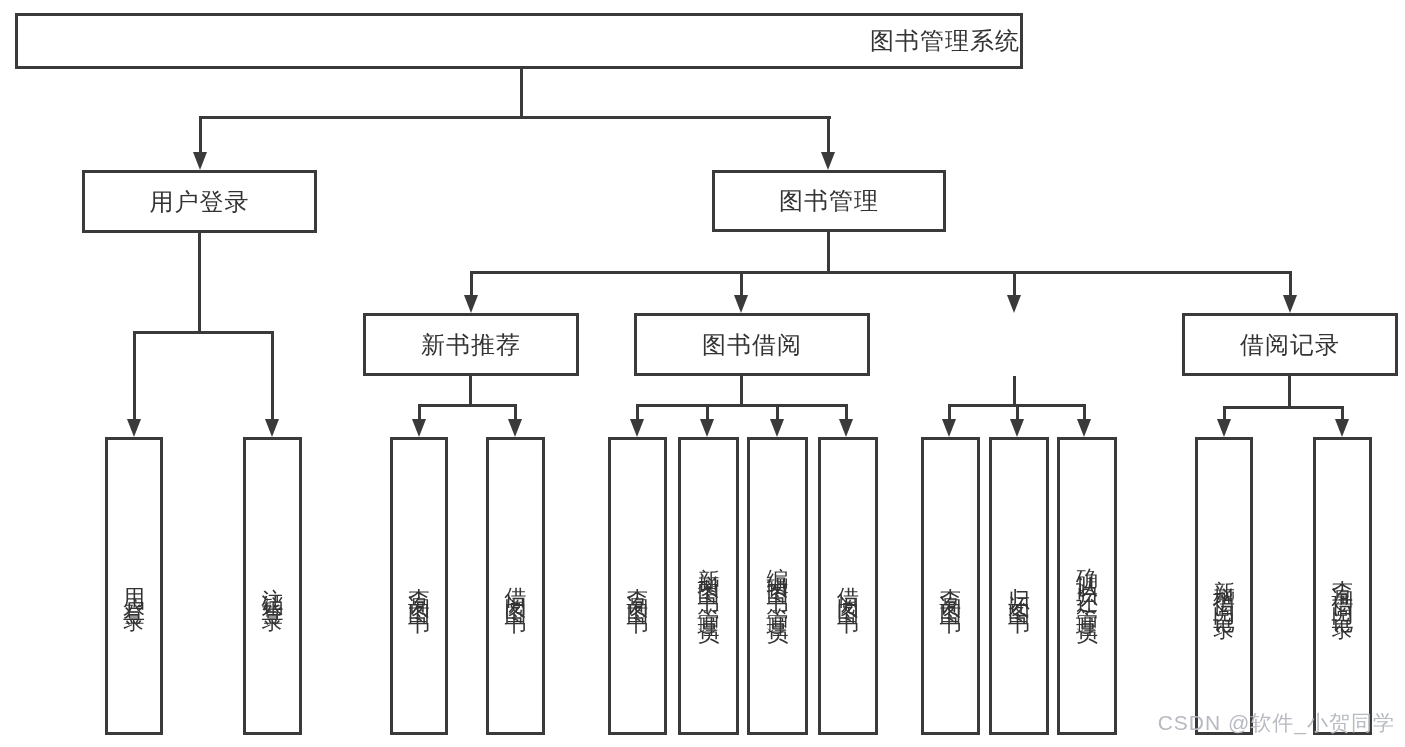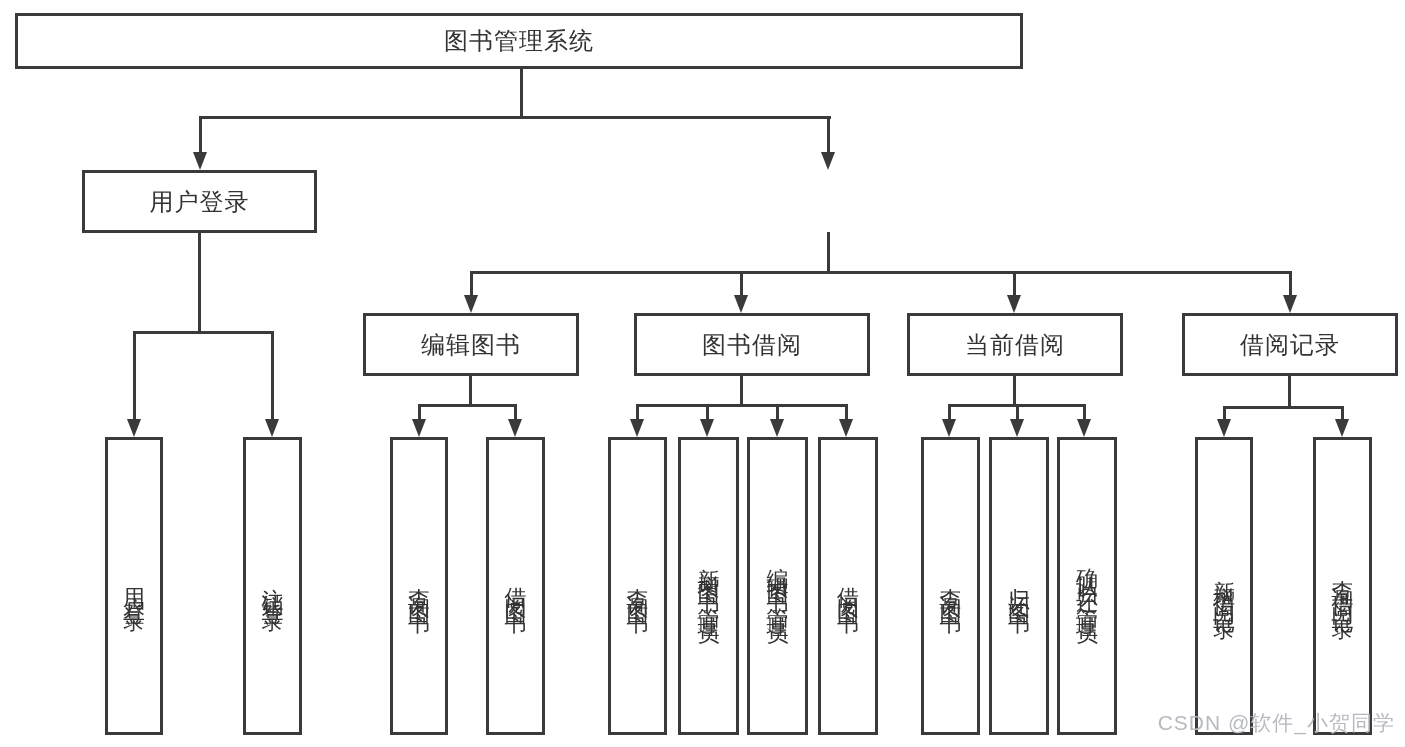--- a/index.html
+++ b/index.html
@@ -62,33 +62,36 @@
     letter-spacing: 1px;
     color: var(--watermark);
     white-space: nowrap;
   }
 </style>
 </head>
 <body>
 
 <div class="canvas">
 
-  <div class="node h-node" style="left:15px; top:13px; width:1008px; height:56px;">
+  <div class="node h-node" style="left:15px; top:13px; width:1008px; height:56px;justify-content:flex-end;">
     <span>图书管理系统</span>
   </div>
 
   <div class="line" style="left:520px; top:69px; width:3px; height:50px;"></div>
   <div class="line" style="left:199px; top:116px; width:632px; height:3px;"></div>
   <div class="line" style="left:199px; top:116px; width:3px; height:38px;"></div>
   <div class="ahead" style="left:193px; top:152px;"></div>
   <div class="line" style="left:827px; top:116px; width:3px; height:38px;"></div>
   <div class="ahead" style="left:821px; top:152px;"></div>
 
   <div class="node h-node" style="left:82px; top:170px; width:235px; height:63px;">
     <span>用户登录</span>
+  </div>
+  <div class="node h-node" style="left:712px; top:170px; width:234px; height:62px;">
+    <span>图书管理</span>
   </div>
 
   <div class="line" style="left:198px; top:233px; width:3px; height:100px;"></div>
   <div class="line" style="left:133px; top:331px; width:141px; height:3px;"></div>
   <div class="line" style="left:133px; top:331px; width:3px; height:90px;"></div>
   <div class="ahead" style="left:127px; top:419px;"></div>
   <div class="line" style="left:271px; top:331px; width:3px; height:90px;"></div>
   <div class="ahead" style="left:265px; top:419px;"></div>
 
   <div class="line" style="left:827px; top:232px; width:3px; height:41px;"></div>
@@ -96,27 +99,24 @@
   <div class="line" style="left:470px; top:271px; width:3px; height:26px;"></div>
   <div class="ahead" style="left:464px; top:295px;"></div>
   <div class="line" style="left:740px; top:271px; width:3px; height:26px;"></div>
   <div class="ahead" style="left:734px; top:295px;"></div>
   <div class="line" style="left:1013px; top:271px; width:3px; height:26px;"></div>
   <div class="ahead" style="left:1007px; top:295px;"></div>
   <div class="line" style="left:1289px; top:271px; width:3px; height:26px;"></div>
   <div class="ahead" style="left:1283px; top:295px;"></div>
 
   <div class="node h-node" style="left:363px; top:313px; width:216px; height:63px;">
-    <span>编辑图书</span>
+    <span>新书推荐</span>
   </div>
   <div class="node h-node" style="left:634px; top:313px; width:236px; height:63px;">
     <span>图书借阅</span>
-  </div>
-  <div class="node h-node" style="left:907px; top:313px; width:216px; height:63px;">
-    <span>当前借阅</span>
   </div>
   <div class="node h-node" style="left:1182px; top:313px; width:216px; height:63px;">
     <span>借阅记录</span>
   </div>
 
   <div class="line" style="left:469px; top:376px; width:3px; height:31px;"></div>
   <div class="line" style="left:418px; top:404px; width:99px; height:3px;"></div>
   <div class="line" style="left:418px; top:404px; width:3px; height:17px;"></div>
   <div class="ahead" style="left:412px; top:419px;"></div>
   <div class="line" style="left:514px; top:404px; width:3px; height:17px;"></div>

